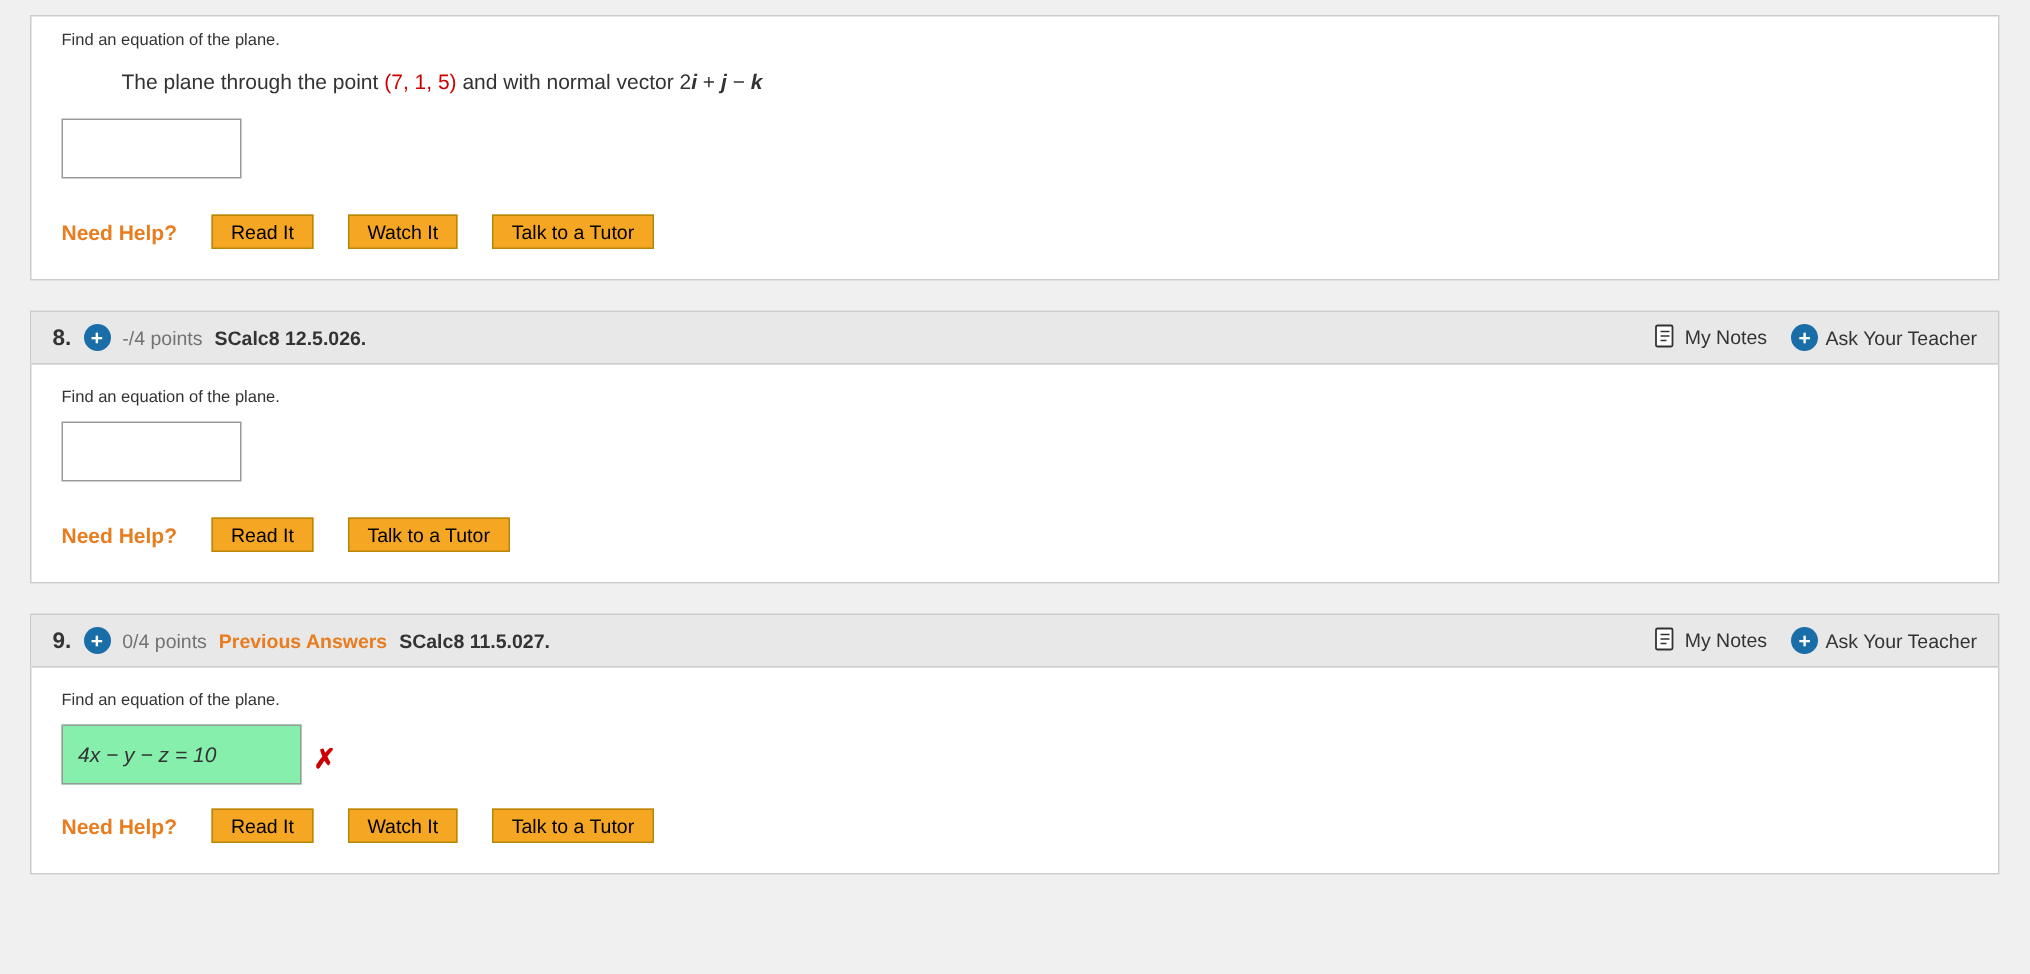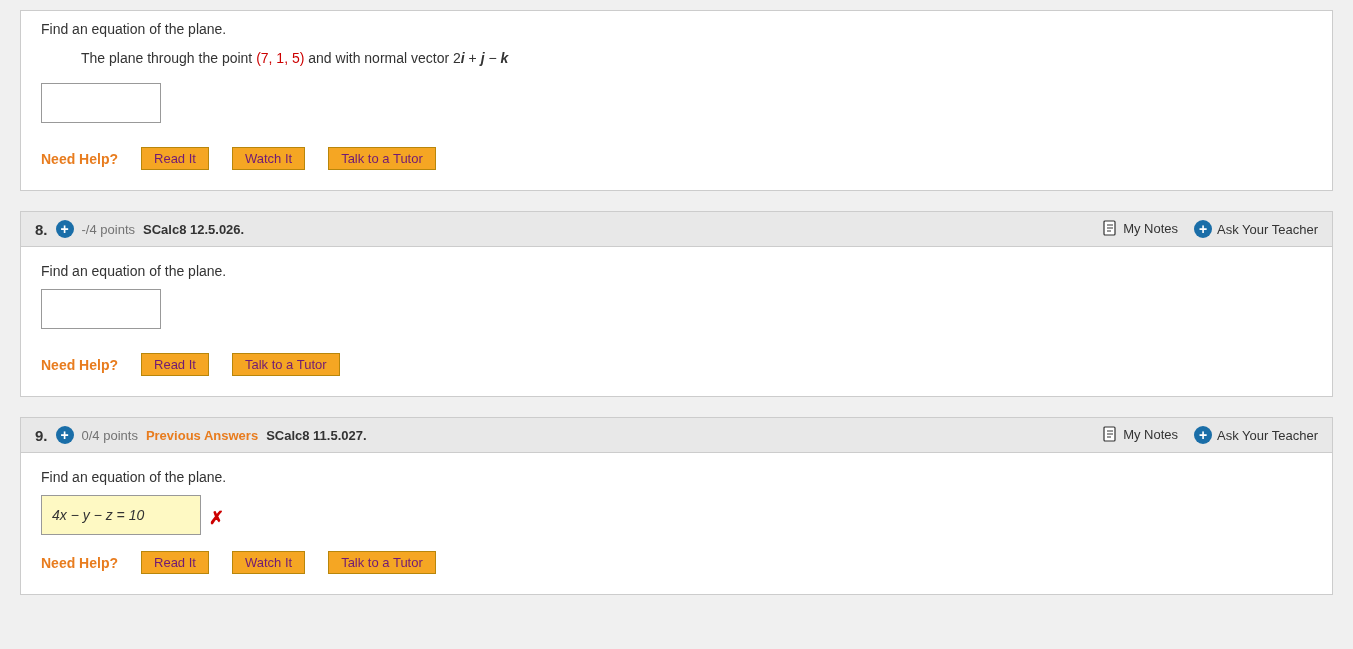--- a/index.html
+++ b/index.html
@@ -87,21 +87,21 @@
       align-items: center;
       gap: 5px;
       color: #333;
       font-size: 13px;
       cursor: pointer;
     }
     .question-body {
       padding: 16px 20px 20px 20px;
     }
     .find-equation {
-      font-size: 14px;
+      font-size: 11px;
       color: #333;
       margin-bottom: 10px;
     }
     .plane-desc {
       margin-left: 40px;
       margin-bottom: 14px;
       font-size: 14px;
       color: #333;
       line-height: 1.6;
     }
@@ -115,40 +115,40 @@
       background: #fff;
       padding: 4px 6px;
       font-size: 14px;
     }
     .answer-box-filled {
       width: 160px;
       height: 40px;
       border: 1px solid #999;
       display: inline-block;
       margin-bottom: 6px;
-      background: #fef9c3;
+      background: #86efac;
       padding: 4px 10px;
       font-size: 14px;
       font-style: italic;
     }
     .need-help-row {
       display: flex;
       align-items: center;
       gap: 23px;
       margin-top: 10px;
     }
     .need-help-label {
       color: #e87c1e;
       font-weight: bold;
       font-size: 14px;
     }
     .help-btn {
       background: #f5a623;
       border: 1.5px solid #b8860b;
-      color: #701a75;
+      color: #000000;
       padding: 3px 12px;
       font-size: 13px;
       cursor: pointer;
       font-weight: normal;
     }
     .wrong-mark {
       color: #cc0000;
       font-size: 18px;
       font-weight: bold;
       margin-left: 8px;

